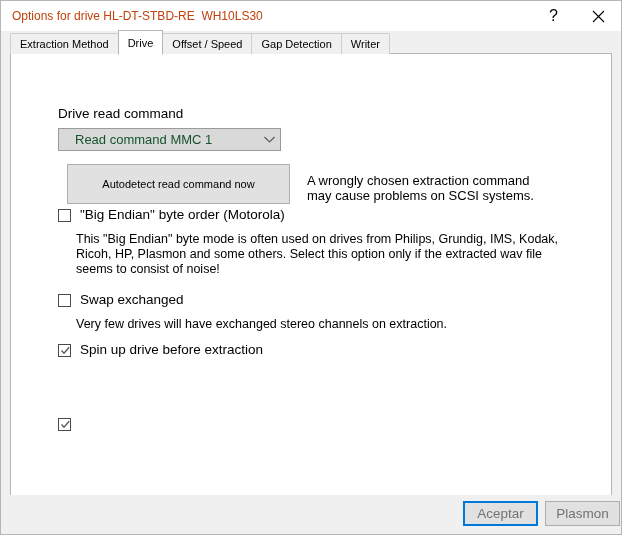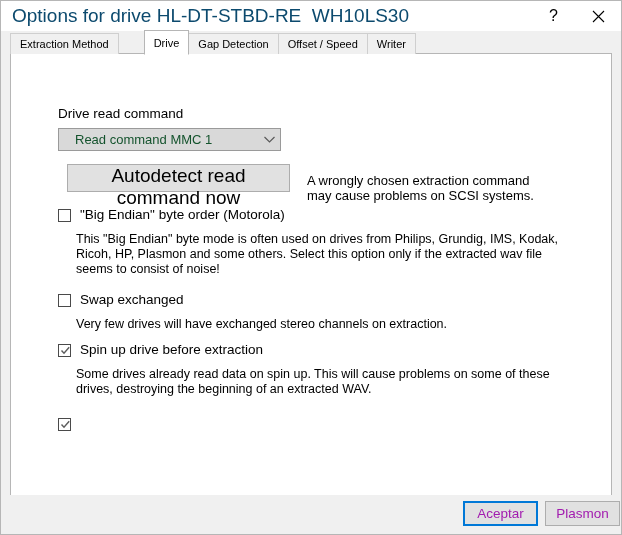--- a/index.html
+++ b/index.html
@@ -26,22 +26,22 @@
 
   
   .titlebar {
     position: relative;
     height: 30px;
     background: #ffffff;
     display: flex;
     align-items: center;
   }
   .titlebar-text {
-    font-size: 19px;
-    color: #0c4a6e;
+    font-size: 12px;
+    color: #c2410c;
     margin-left: 11px;
     white-space: pre;
     letter-spacing: 0px;
   }
   .titlebar-buttons {
     position: absolute;
     right: 0;
     top: 0;
     height: 30px;
     display: flex;
@@ -88,21 +88,20 @@
     margin-right: -1px;
   }
   .tab.active {
     height: 25px;
     line-height: 24px;
     background: #ffffff;
     border: 1px solid #b6b6b6;
     border-bottom: 1px solid #ffffff;
     z-index: 4;
     margin-bottom: -1px;
-    margin-left: 26px;
   }
 
   
   .panel {
     position: absolute;
     left: 9px;
     top: 52px;
     width: 602px;
     height: 443px;
     box-sizing: border-box;
@@ -163,25 +162,25 @@
     font-size: 13px;
     line-height: 14.5px;
     color: #000;
   }
 
   .btn-autodetect {
     position: absolute;
     left: 56px;
     top: 110px;
     width: 223px;
-    height: 28px;
+    height: 40px;
     box-sizing: border-box;
     background: #e1e1e1;
     border: 1px solid #adadad;
-    font-size: 19px;
+    font-size: 11px;
     color: #000;
     font-family: "Liberation Sans", sans-serif;
     cursor: default;
     padding: 0;
     line-height: 22px;
   }
 
   
   .checkrow {
     position: absolute;
@@ -225,21 +224,21 @@
     height: 39px;
     background: #f0f0f0;
   }
   .btn {
     position: absolute;
     height: 25px;
     box-sizing: border-box;
     background: #e1e1e1;
     border: 1px solid #adadad;
     font-size: 13.5px;
-    color: #a21caf;
+    color: #737373;
     font-family: "Liberation Sans", sans-serif;
     cursor: default;
     padding: 0;
     line-height: 23px;
   }
   .btn.default {
     border: 2px solid #0078d7;
     background: #e1e1e1;
     line-height: 21px;
   }
@@ -259,22 +258,22 @@
         <svg width="13" height="13" viewBox="0 0 13 13">
             <path d="M1 1 L12 12 M12 1 L1 12" stroke="#000" stroke-width="1.1" fill="none"></path>
           </svg>
       </div>
     </div>
   </div>
 
   <div class="tabstrip">
     <div class="tab"><span>Extraction Method</span></div>
     <div class="tab active"><span>Drive</span></div>
+    <div class="tab"><span>Offset / Speed</span></div>
     <div class="tab"><span>Gap Detection</span></div>
-    <div class="tab"><span>Offset / Speed</span></div>
     <div class="tab"><span>Writer</span></div>
   </div>
 
   <div class="panel">
     <div class="content">
 
       <div class="label-drive-read">Drive read command</div>
 
       <div class="combo">
         <span class="combo-text">Read command MMC 1</span>
@@ -302,21 +301,20 @@
       <div class="desc" style="left:65px; top:263px; width:500px;">Very few drives will have exchanged stereo channels on extraction.</div>
 
       <div class="checkrow" style="left:47px; top:288px;">
         <span class="cb">
           <svg width="13" height="13" viewBox="0 0 13 13">
               <path d="M2.5 6.5 L5 9.2 L10.2 3.2" stroke="#5c5c5c" stroke-width="1.4" fill="none"></path>
             </svg>
         </span>
         <span class="cb-label">Spin up drive before extraction</span>
       </div>
-      <div class="desc" style="left:65px; top:313px; width:500px;">Some drives already read data on spin up. This will cause problems on some of these drives, destroying the beginning of an extracted WAV.</div>
 
       <div class="checkrow" style="left:47px; top:362px;">
         <span class="cb">
           <svg width="13" height="13" viewBox="0 0 13 13">
               <path d="M2.5 6.5 L5 9.2 L10.2 3.2" stroke="#5c5c5c" stroke-width="1.4" fill="none"></path>
             </svg>
         </span>
       </div>
 
     </div>

